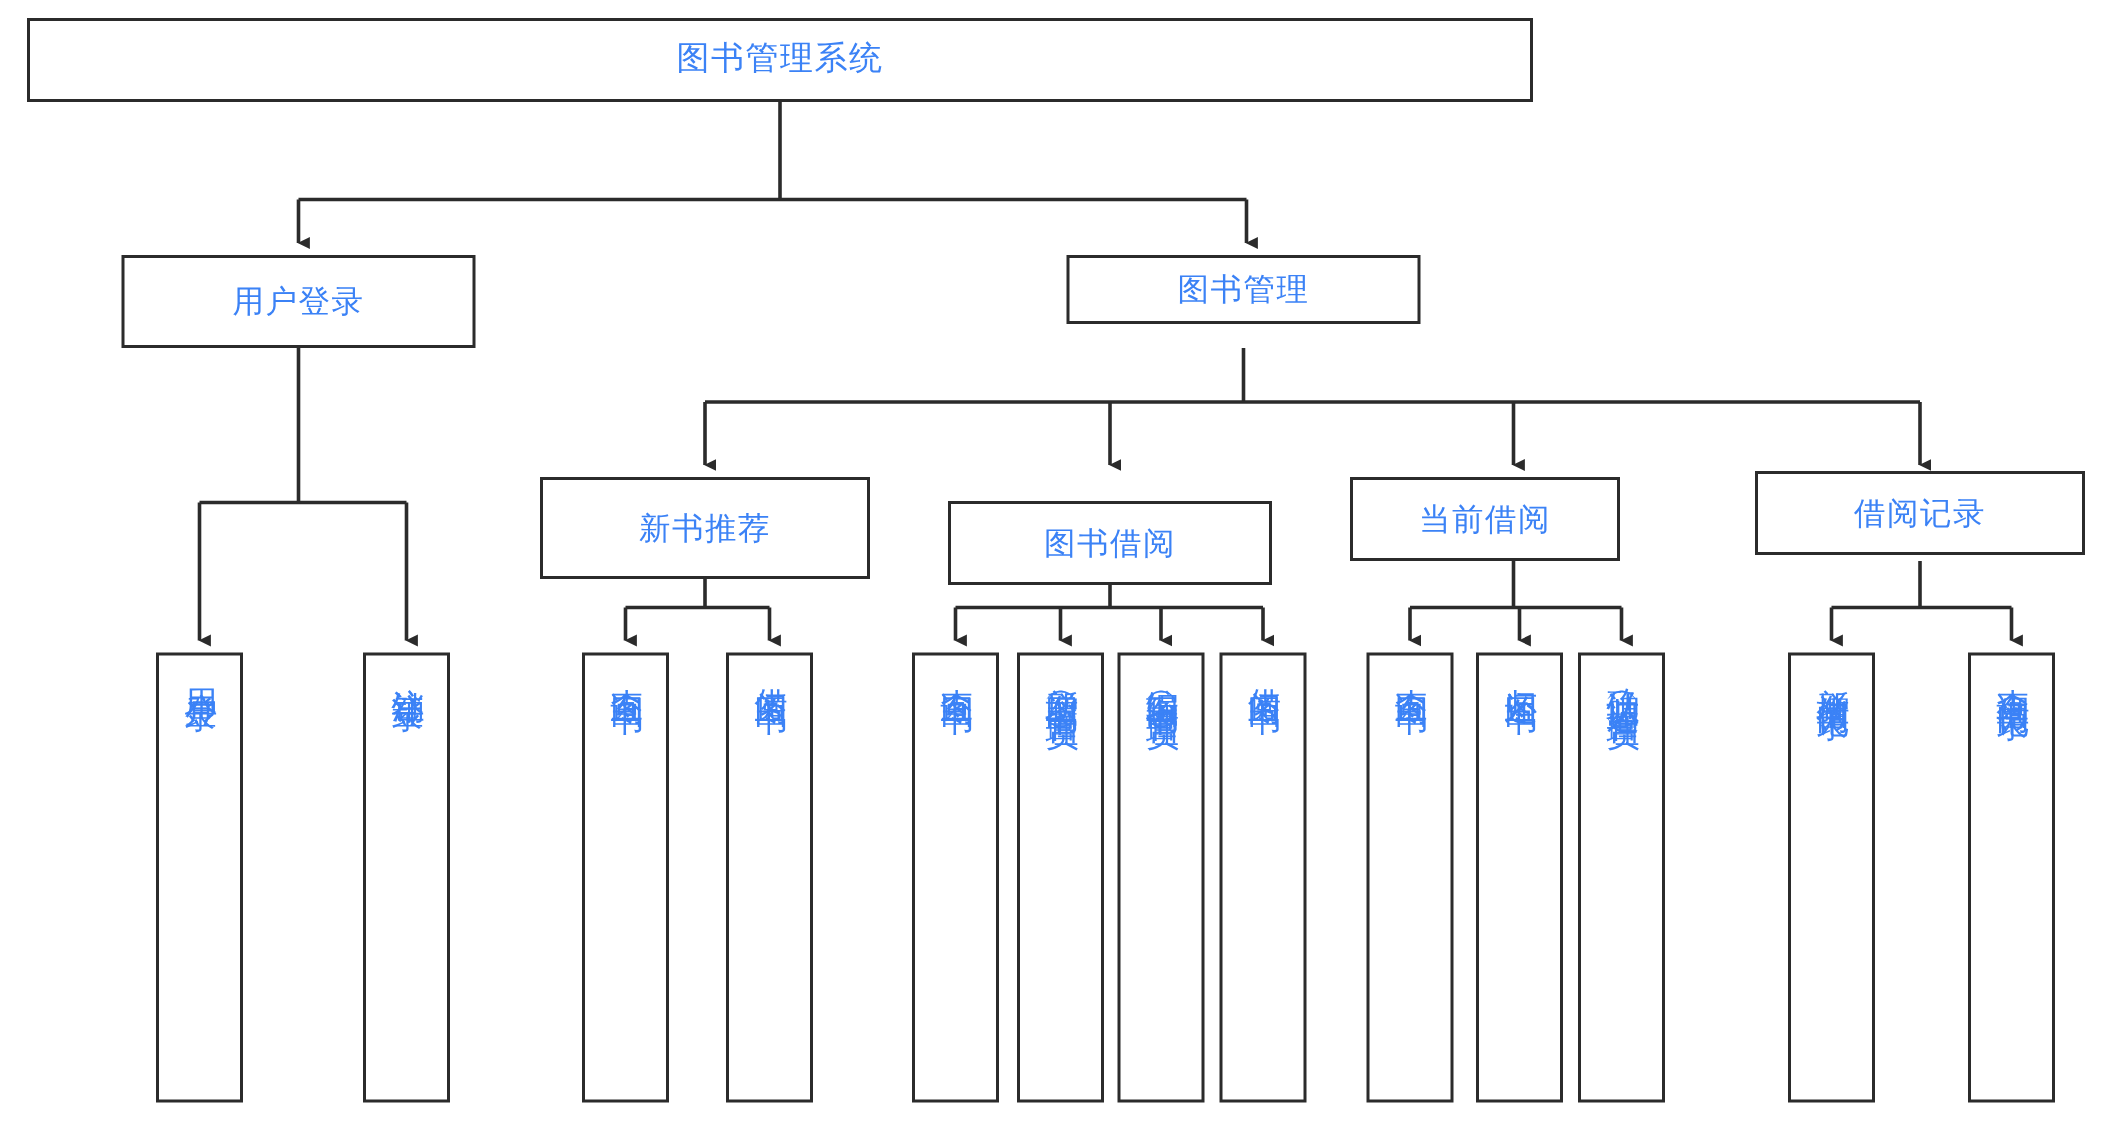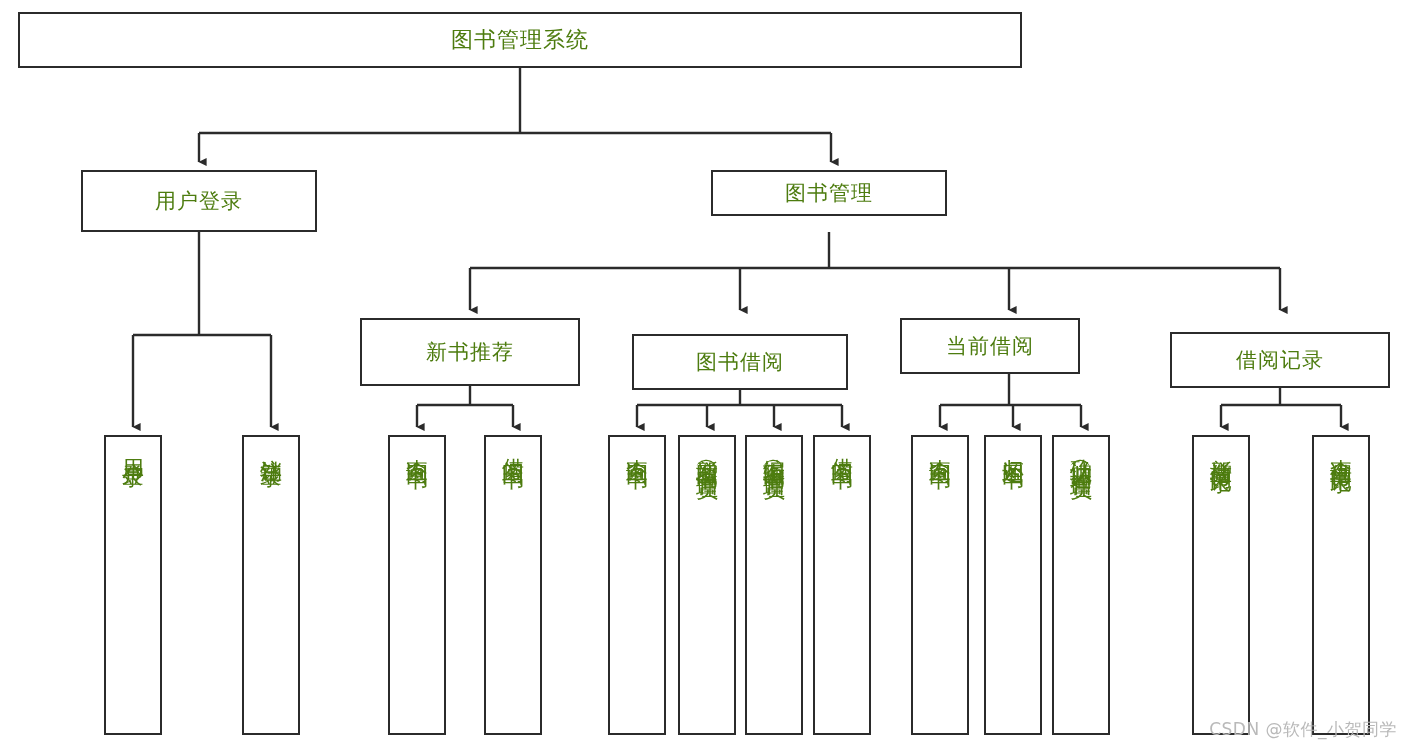--- a/index.html
+++ b/index.html
@@ -24,21 +24,21 @@
     position:absolute;
     box-sizing:border-box;
     background:#ffffff;
     border:2px solid #2b2b2b;
     display:flex;
     align-items:center;
     justify-content:center;
     z-index:2;
   }
   .node .lbl{
-    color:#4d7c0f;
+    color:#3b82f6;
     line-height:1.18;
     white-space:nowrap;
     text-align:center;
   }
   
   .node.h .lbl{
     font-size:21px;
     letter-spacing:1px;
   }
   .node.root .lbl{
@@ -138,21 +138,21 @@
 
   <div class="node h" style="left: 360px; top: 318px; width: 220px; height: 68px;">
     <span class="lbl">新书推荐</span>
   </div>
   <div class="node h" style="left: 632px; top: 318px; width: 216px; height: 56px; margin-top: 16px;">
     <span class="lbl">图书借阅</span>
   </div>
   <div class="node h" style="left: 900px; top: 318px; width: 180px; height: 56px;">
     <span class="lbl">当前借阅</span>
   </div>
-  <div class="node h" style="left: 1170px; top: 332px; width: 220px; height: 56px;">
+  <div class="node h" style="left: 1170px; top: 314px; width: 220px; height: 56px;">
     <span class="lbl">借阅记录</span>
   </div>
 
   <div class="node v" style="left: 104px; top: 435px; width: 58px; height: 300px;">
     <span class="lbl">用户登录</span>
     </div>
   <div class="node v" style="left: 242px; top: 435px; width: 58px; height: 300px;">
     <span class="lbl">注销登录</span>
     </div>
   <div class="node v" style="left: 388px; top: 435px; width: 58px; height: 300px;">
@@ -182,14 +182,13 @@
   <div class="node v" style="left: 1052px; top: 435px; width: 58px; height: 300px;">
     <span class="lbl">确认归还（管理员）</span>
     </div>
   <div class="node v" style="left: 1192px; top: 435px; width: 58px; height: 300px;">
     <span class="lbl">新增借阅记录</span>
     </div>
   <div class="node v" style="left: 1312px; top: 435px; width: 58px; height: 300px;">
     <span class="lbl">查询借阅记录</span>
     </div>
 
-  <div class="watermark">CSDN @软件_小贺同学</div>
 </div>
 
 </body></html>

